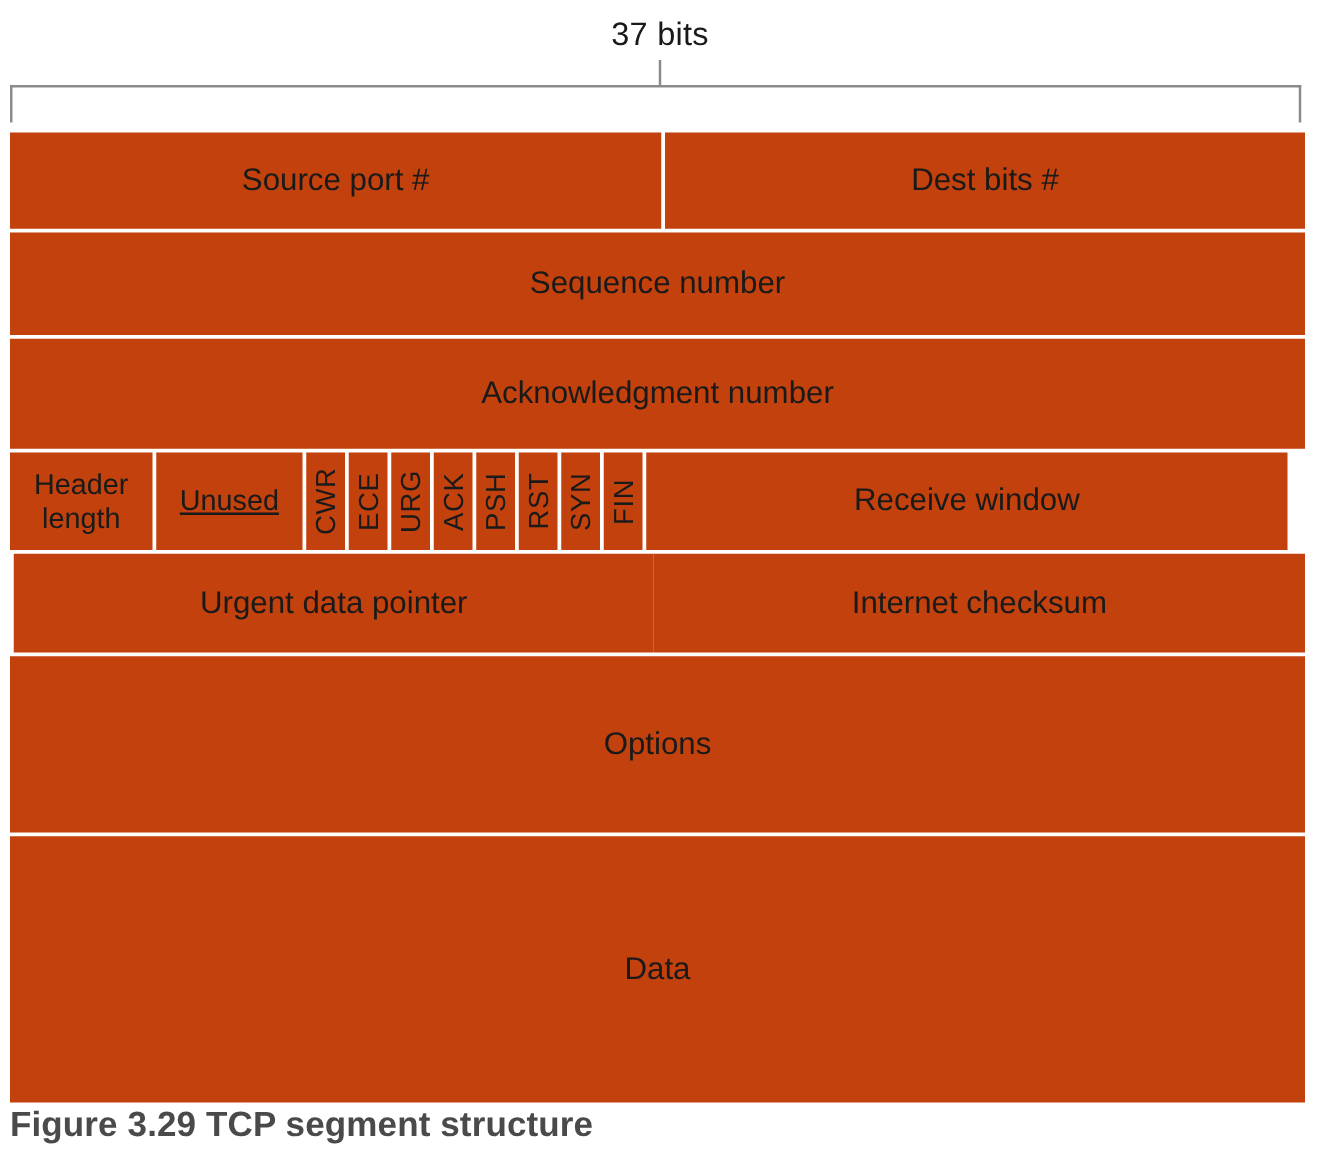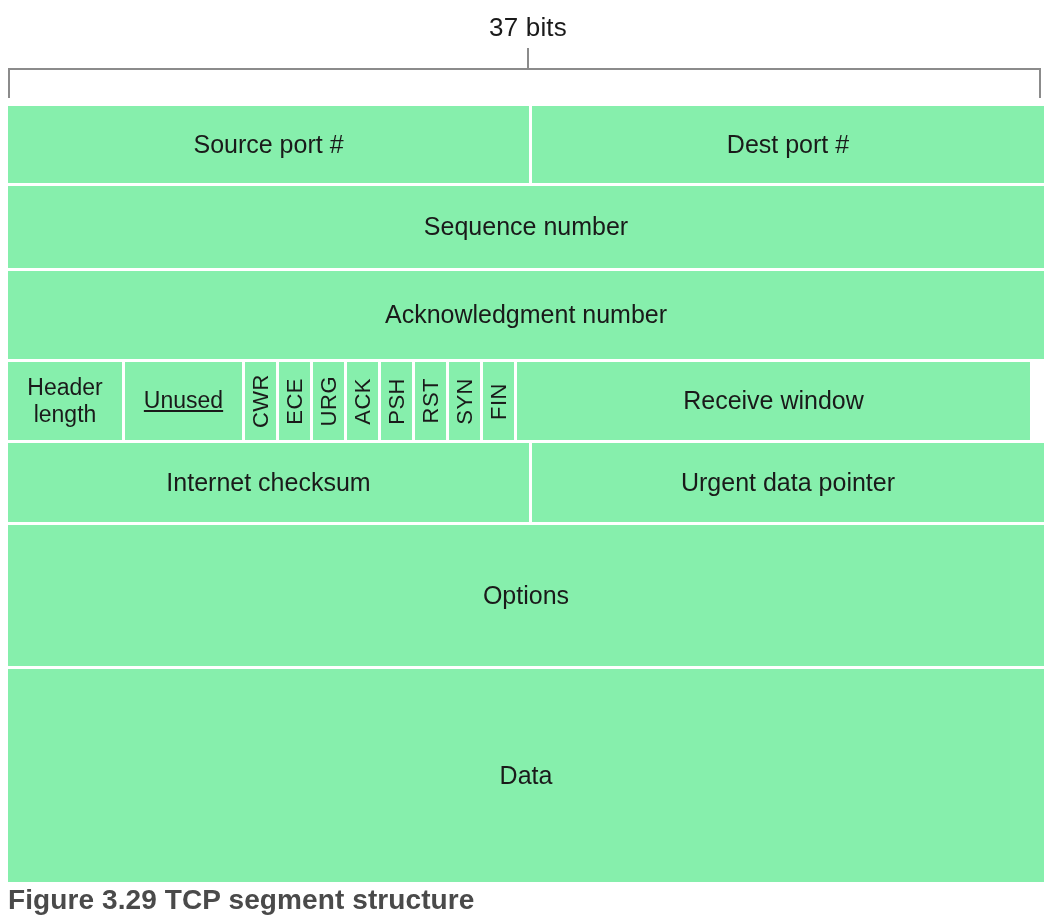--- a/index.html
+++ b/index.html
@@ -76,21 +76,21 @@
     top: 106px;
     width: 1036px;
   }
   .seg-row {
     position: relative;
     display: flex;
     width: 100%;
     margin-bottom: 3px;
   }
   .cell {
-    background: #86efac;
+    background: #c2410c;
     display: flex;
     align-items: center;
     justify-content: center;
     text-align: center;
     color: #1a1a1a;
     font-size: 25px;
     line-height: 1.18;
     box-sizing: border-box;
   }
   .cell.full { width: 1036px; }
@@ -158,21 +158,21 @@
     <div class="bracket-line"></div>
     <div class="bracket-tick-left"></div>
     <div class="bracket-tick-right"></div>
     <div class="bracket-tick-center"></div>
   </div>
 
   <div class="segment">
 
     <div class="seg-row row-ports">
       <div class="cell half-left">Source port #</div>
-      <div class="cell half-right">Dest port #</div>
+      <div class="cell half-right">Dest bits #</div>
     </div>
 
     <div class="seg-row row-seq">
       <div class="cell full">Sequence number</div>
     </div>
 
     <div class="seg-row row-ack">
       <div class="cell full">Acknowledgment number</div>
     </div>
 
@@ -207,22 +207,22 @@
         </div>
         <div class="cell flag">
           <span class="vert">FIN</span>
         </div>
       </div>
 
       <div class="cell rcvwin">Receive window</div>
     </div>
 
     <div class="seg-row row-cksum">
+      <div class="cell half-right">Urgent data pointer</div>
       <div class="cell half-left">Internet checksum</div>
-      <div class="cell half-right">Urgent data pointer</div>
     </div>
 
     <div class="seg-row row-options">
       <div class="cell full">Options</div>
     </div>
 
     <div class="seg-row row-data">
       <div class="cell full">Data</div>
     </div>
 

